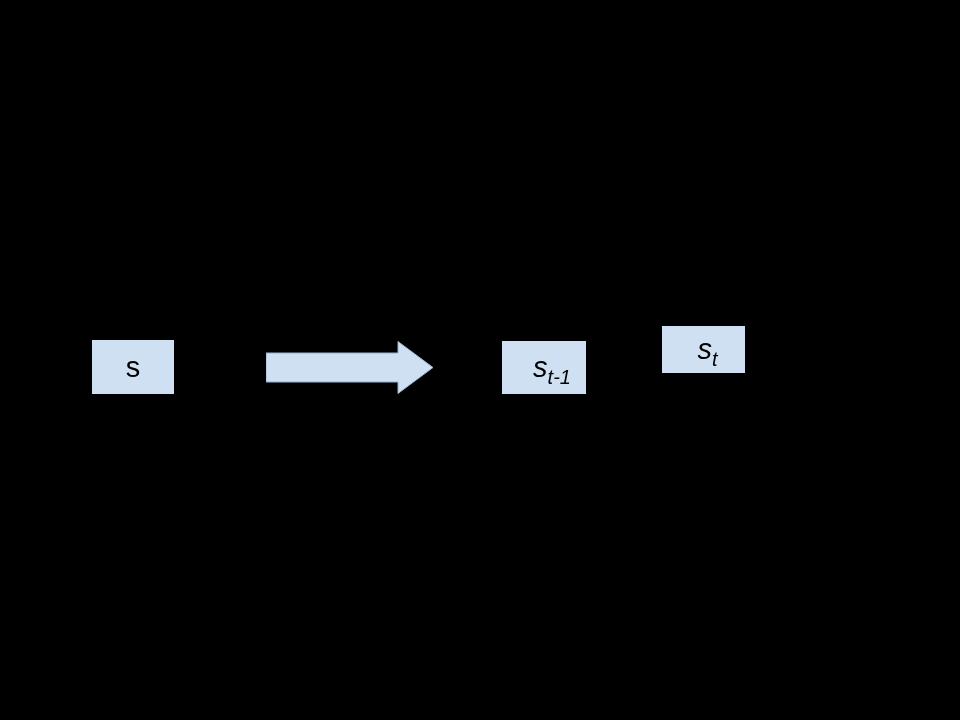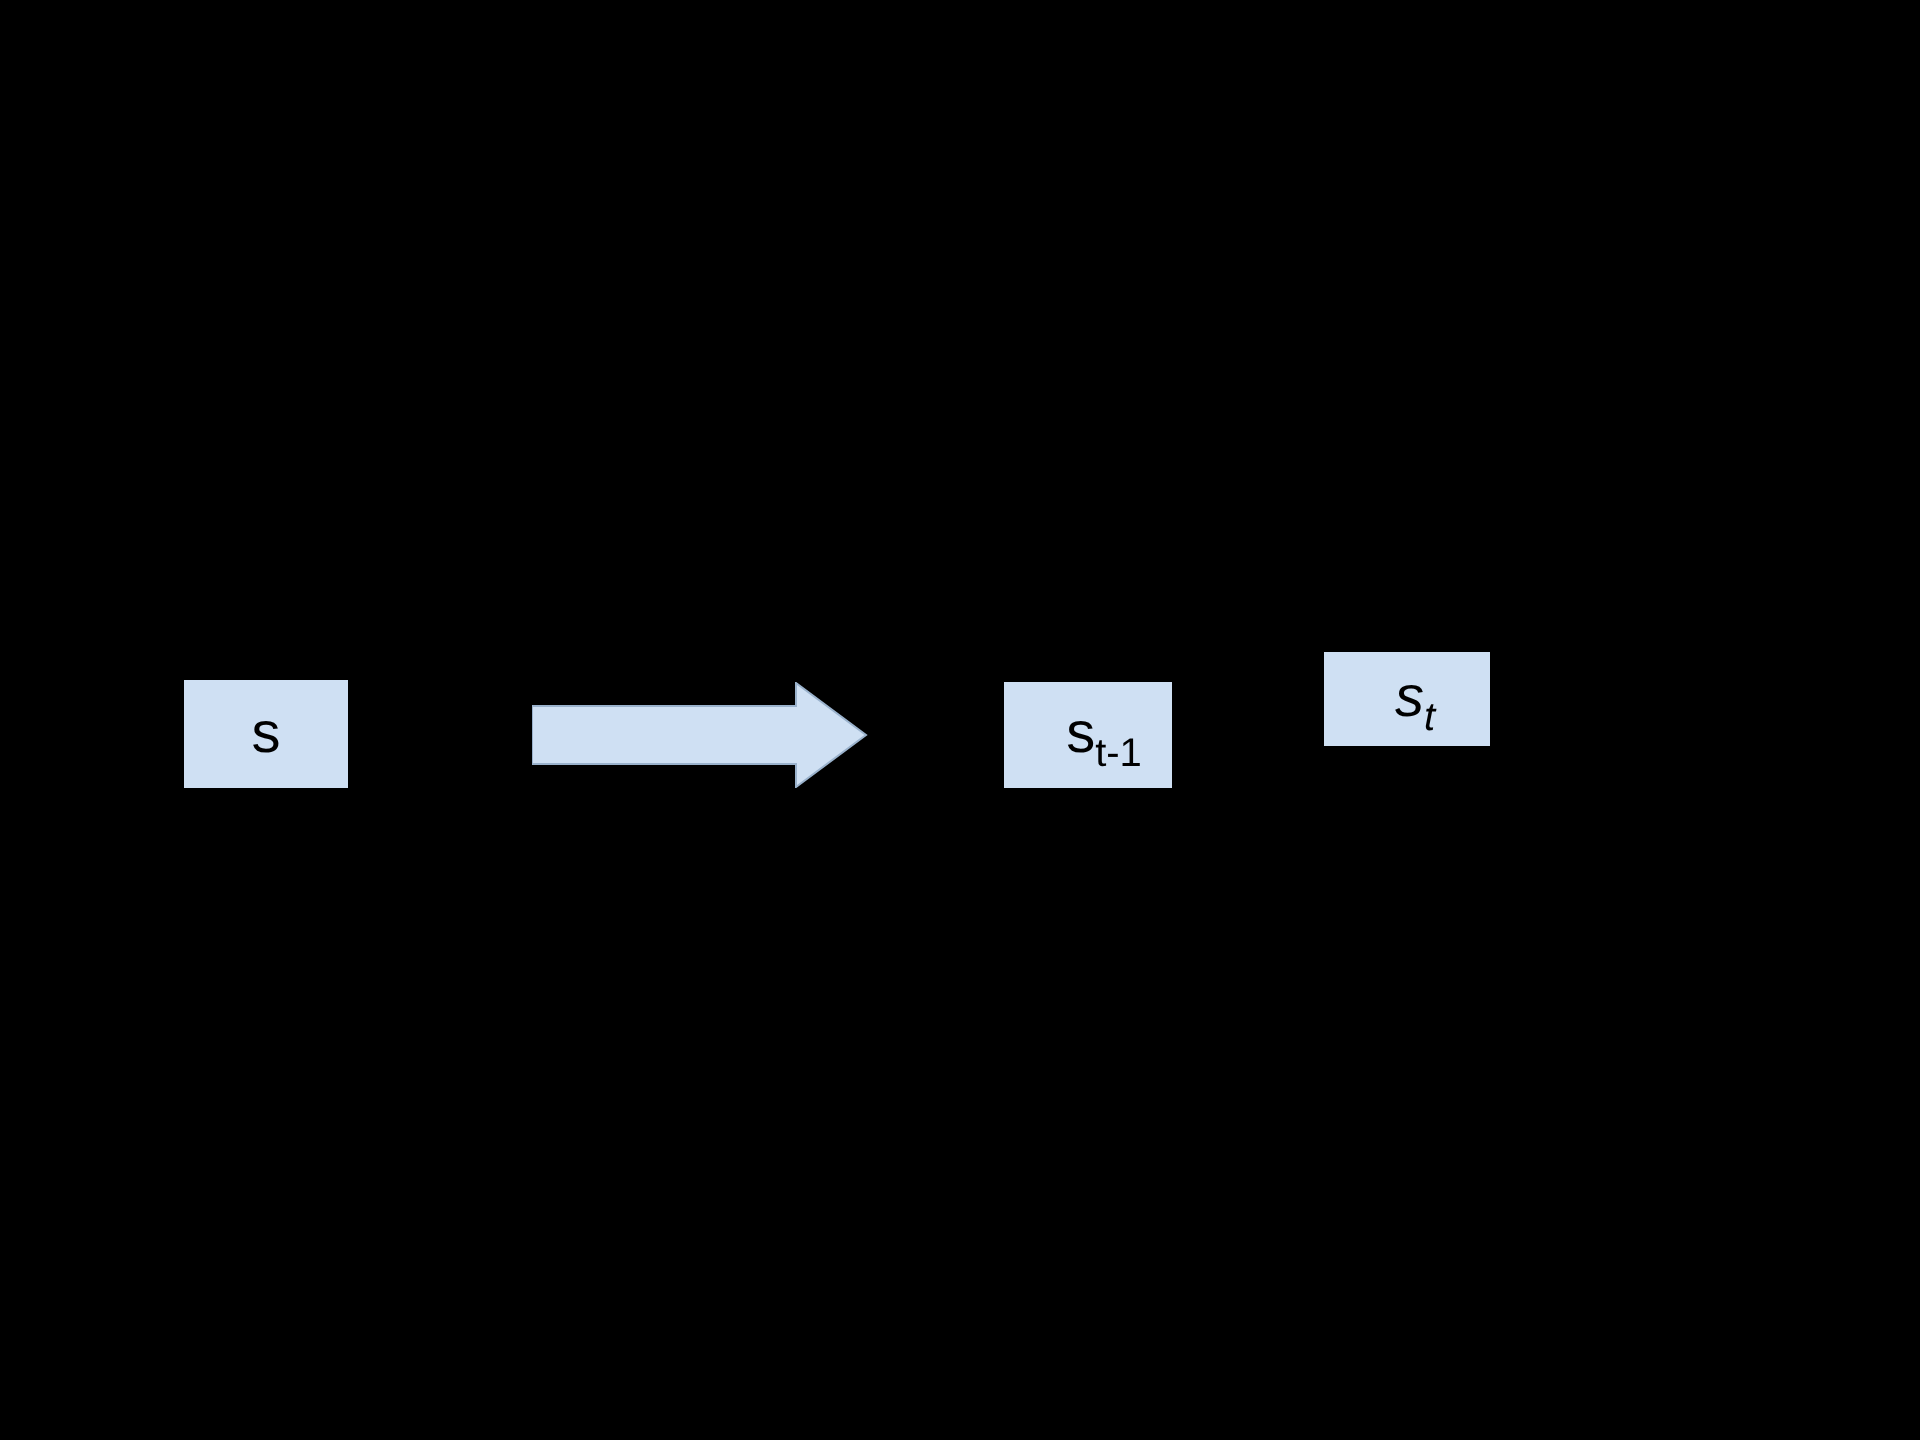--- a/index.html
+++ b/index.html
@@ -42,20 +42,21 @@
   .node-label .sub {
     font-size: 20px;
     vertical-align: baseline;
     position: relative;
     top: 7px;
     letter-spacing: 0px;
   }
   
   .label-shift-right {
     transform: translateX(8px);
+    font-style: italic;
   }
   .label-shift-right-sm {
     transform: translateX(4px);
   }
   .arrow-wrap {
     position: absolute;
   }
   .arrow-wrap svg {
     display: block;
   }

